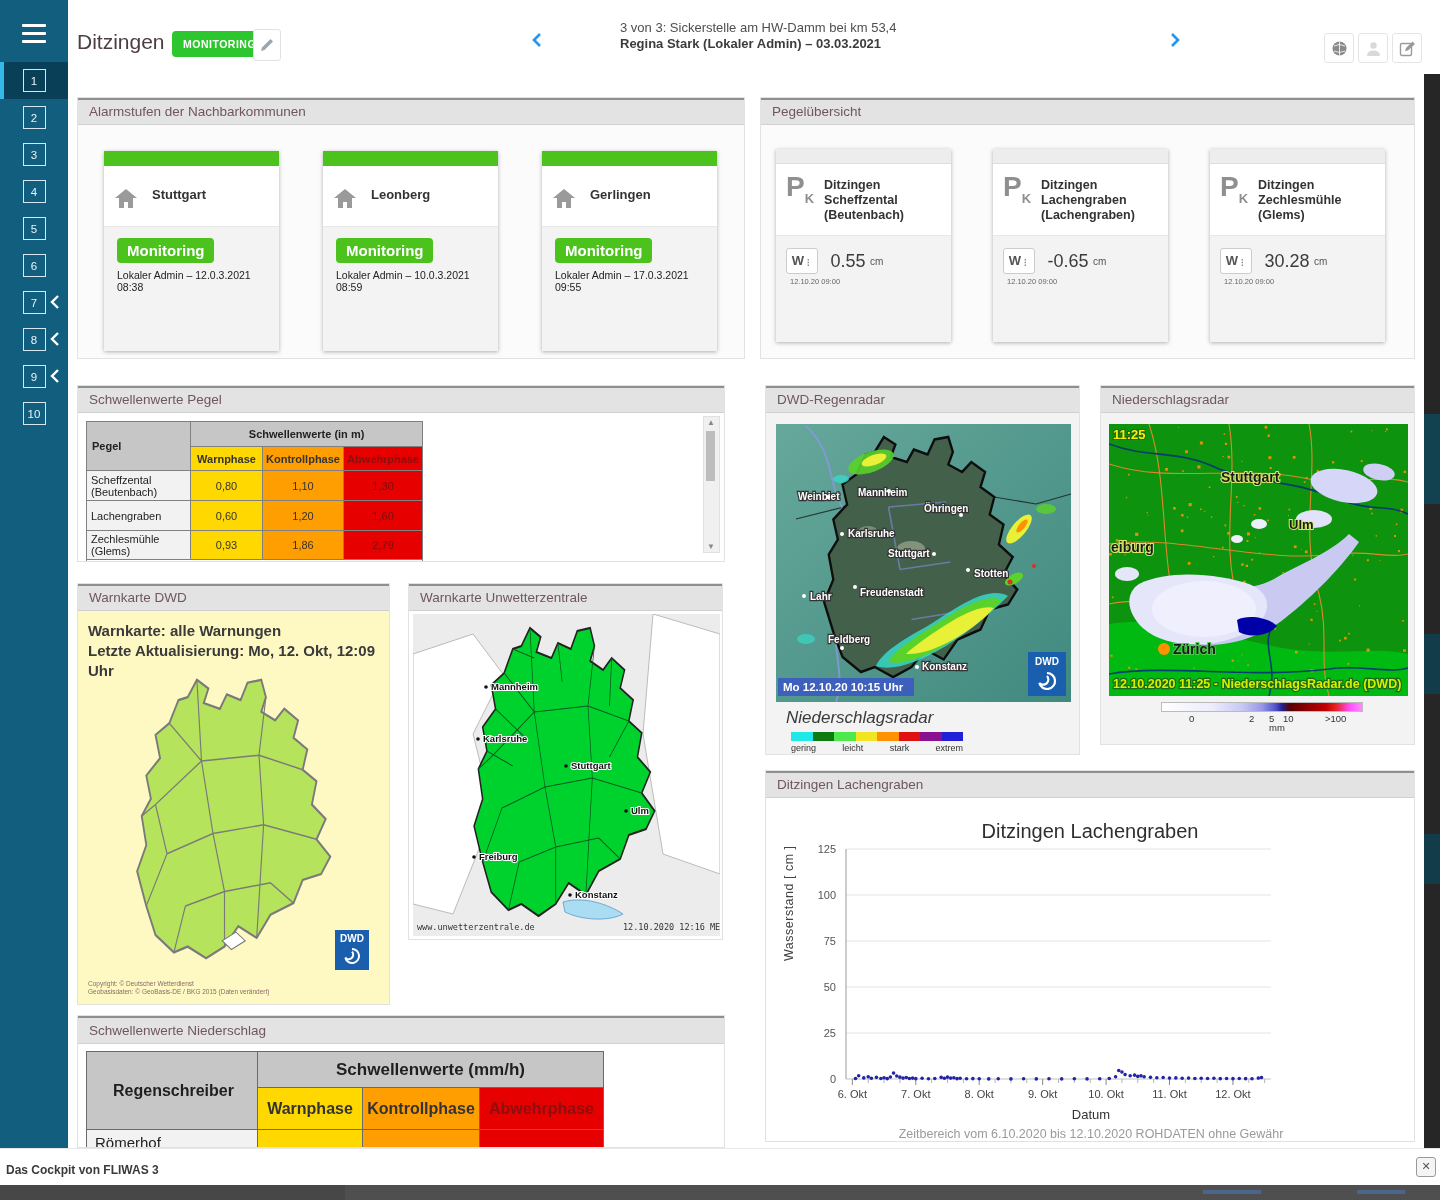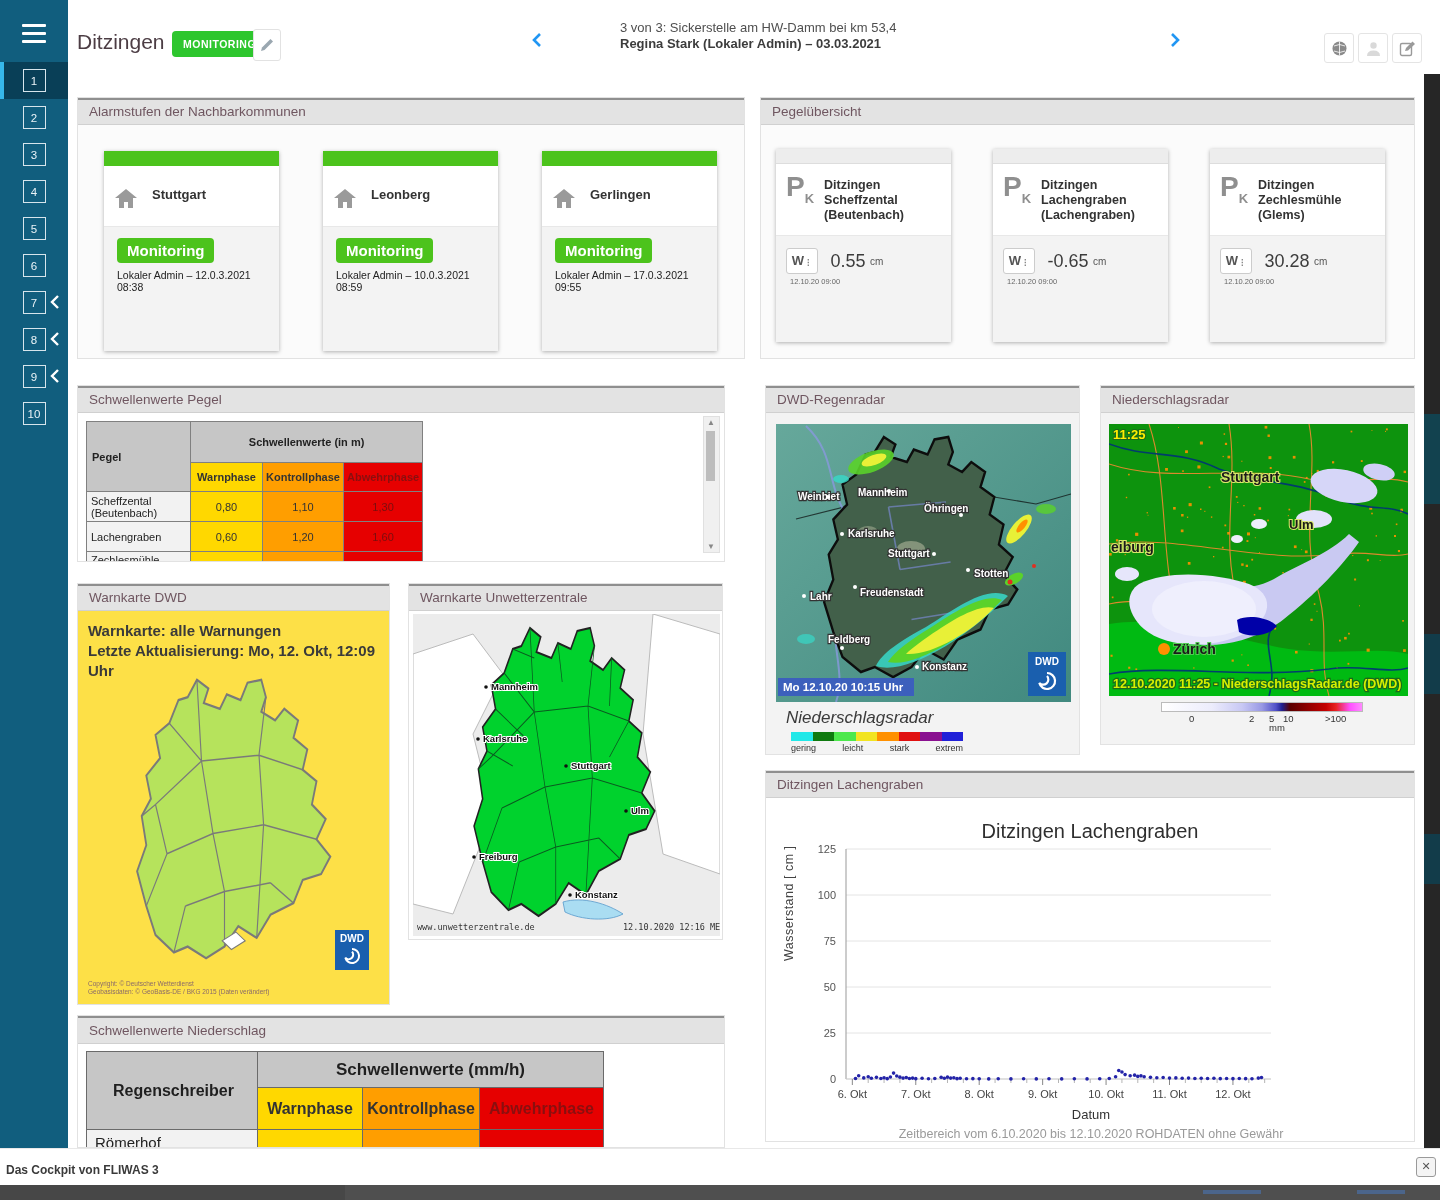--- a/index.html
+++ b/index.html
@@ -56,21 +56,21 @@
   .pegel-valrow{padding:12px 0 0 10px}
   .w-box{display:inline-block;background:#fff;border:1px solid #ccc;border-radius:3px;width:30px;height:24px;
           text-align:center;font-weight:bold;font-size:13px;color:#555;line-height:24px;vertical-align:middle}
   .w-box .dots{font-size:8px;color:#777;letter-spacing:0}
   .pegel-val{font-size:18px;color:#3c3c3c;margin-left:8px;vertical-align:middle}
   .pegel-unit{font-size:10px;color:#555}
   .pegel-ts{font-size:7.5px;color:#666;margin:3px 0 0 4px}
 
   
   .sw-table{border-collapse:collapse;margin:8px 0 0 8px;background:#fff}
-  .sw-table td,.sw-table th{border:1px solid #808080;text-align:center;font-size:11px;padding:8px 3px}
+  .sw-table td,.sw-table th{border:1px solid #808080;text-align:center;font-size:11px;padding:0 3px}
   .sw-table .hgray{background:#c6c6c6;font-weight:bold;color:#222}
   .c-warn{background:#ffd800;color:#333}
   .c-kont{background:#ff9e00;color:#333}
   .c-abw{background:#e60000;color:#7a0e0e}
   .sw-label{background:#f2f2f2;text-align:left !important;font-size:10.5px;padding:2px 4px !important;color:#222}
   .sw-legend{font-size:10px;text-align:left !important;background:#fff;color:#333}
   .vscroll{position:absolute;right:4px;top:30px;width:15px;height:135px;background:#f0f0f0;border:1px solid #e0e0e0}
   .vscroll .thumb{position:absolute;left:2px;top:14px;width:9px;height:50px;background:#bdbdbd}
   .vscroll .ar{position:absolute;left:3px;font-size:8px;color:#888}
 
@@ -610,21 +610,21 @@
       <span style="left:28px">0</span>
       <span style="left:88px">2</span>
       <span style="left:108px">5</span>
       <span style="left:122px">10</span>
       <span style="left:108px;top:10px">mm</span>
       <span style="left:164px">&gt;100</span>
     </div>
   </div>
 </div>
 
-<div class="panel" style="left:77px;top:583px;width:313px;height:422px;background:#fde047">
+<div class="panel" style="left:77px;top:583px;width:313px;height:422px;background:#fef9c3">
   <div class="panel-h">Warnkarte DWD</div>
   <div class="wk-title">
     <div>Warnkarte: alle Warnungen</div>
     <div>Letzte Aktualisierung: Mo, 12. Okt, 12:09 Uhr</div>
   </div>
   <svg style="position:absolute;left:15px;top:88px" width="285" height="300" viewBox="0 0 285 300">
     <g transform="translate(28,2) scale(2.3,2.9)">
       <path d="M33 2 L38 5 L36 10 L43 12 L46 7 L52 9 L55 3 L61 2 L63 8 L61 13 L67 16 L71 12 L77 16 L75 22 L81 26 L79 33 L85 37 L83 45 L89 50 L85 57 L91 63 L87 69 L79 71 L75 79 L65 83 L59 91 L51 87 L45 94 L37 98 L29 94 L23 96 L15 90 L11 80 L7 68 L11 59 L9 49 L13 43 L11 35 L17 29 L15 21 L21 17 L25 9 L29 8 Z" fill="#b6e35c" stroke="#7a7a7a" stroke-width=".8"></path>
       <path d="M33 2 L35 30 M35 30 L15 45 M35 30 L60 28 M60 28 L79 33 M35 30 L40 55 M40 55 L20 62 M40 55 L62 52 M62 52 L85 57 M40 55 L45 75 M45 75 L28 80 M45 75 L65 72 M45 75 L45 94 M60 28 L63 8 M21 17 L35 30 M62 52 L59 91 M20 62 L11 80 M28 80 L23 96 M65 72 L75 79 M60 28 L62 52 M15 45 L9 49 M15 45 L20 62" stroke="#7a7a7a" stroke-width=".5" fill="none"></path>
       <path d="M44 92 L50 89 L54 92 L48 95 Z" fill="#fff" stroke="#7a7a7a" stroke-width=".4"></path>

